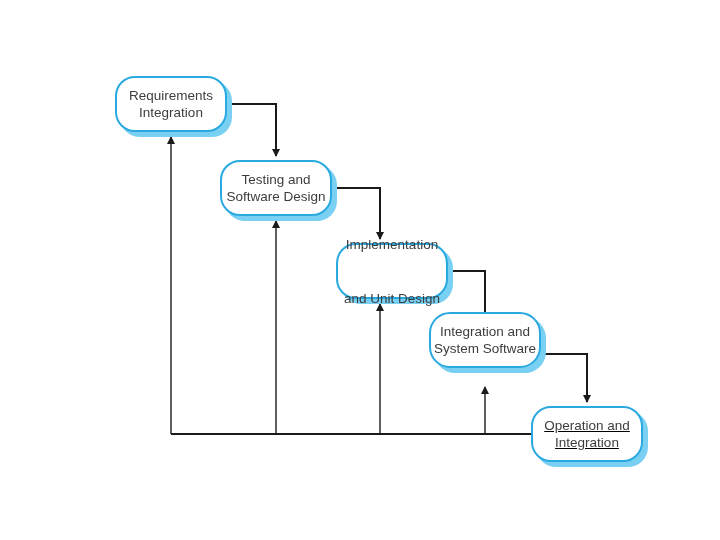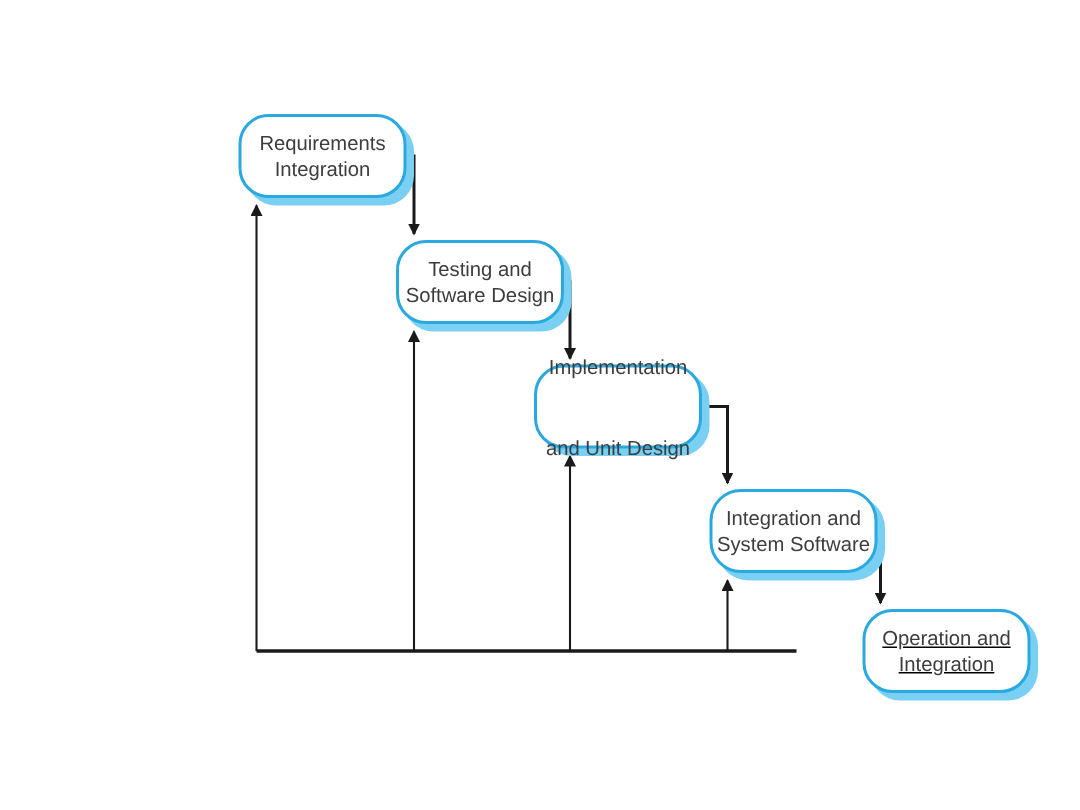--- a/index.html
+++ b/index.html
@@ -25,34 +25,33 @@
     position:absolute;
     width:112px;height:56px;
     box-sizing:border-box;
     background:var(--box-fill);
     border:2px solid var(--box-border);
     border-radius:20px;
     box-shadow:5px 5px 0 0 var(--box-shadow);
     display:flex;flex-direction:column;
     align-items:center;justify-content:center;
     z-index:2;
-    margin-left:44px;
   }
   .stage span{
     display:block;
     font-size:13.5px;
     line-height:17px;
     color:var(--text);
     white-space:nowrap;
     text-align:center;
   }
   .stage.s1{left:115px;top:76px;}
   .stage.s2{left:220px;top:160px;}
-  .stage.s3{left:312px;top:243px;gap:37px;}
-  .stage.s4{left:429px;top:326px;border-radius:21px;}
+  .stage.s3{left:336px;top:243px;gap:37px;}
+  .stage.s4{left:429px;top:312px;border-radius:21px;}
   .stage.s5{left:531px;top:406px;text-decoration:underline;}
 </style>
 </head>
 <body>
 
 <div id="canvas">
 
   <svg id="connector-layer" viewBox="0 0 720 540" xmlns="http://www.w3.org/2000/svg">
     <defs>
       <marker id="arrow" viewBox="0 0 8 8" markerWidth="8" markerHeight="8" refX="7" refY="4" orient="auto" markerUnits="userSpaceOnUse">

